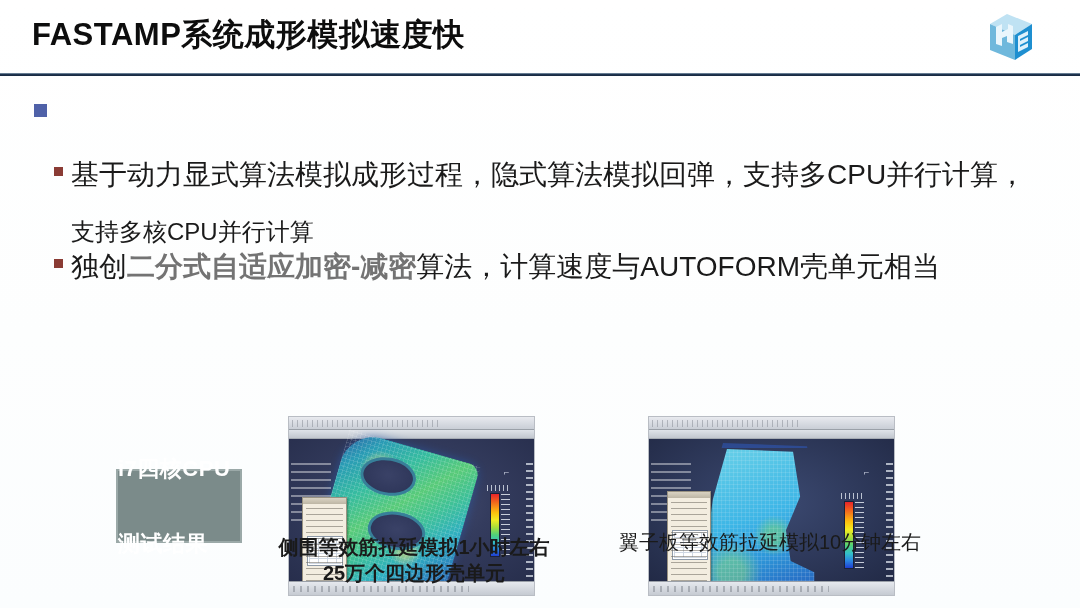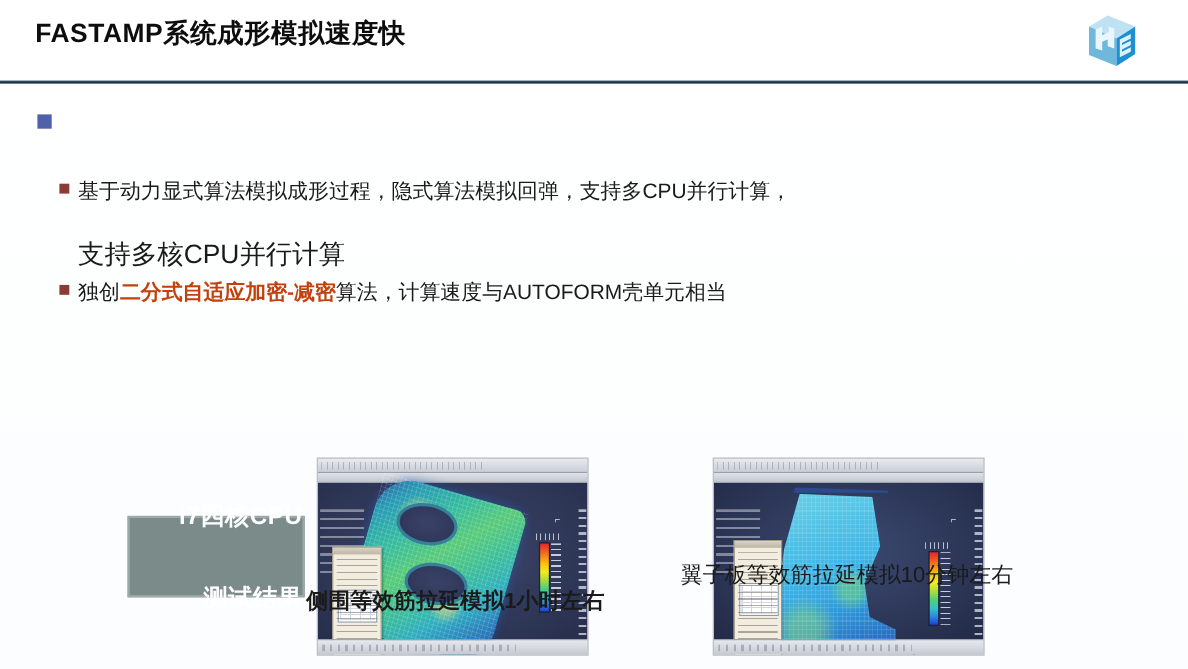--- a/index.html
+++ b/index.html
@@ -20,21 +20,21 @@
   .header {
     position: absolute;
     left: 0; top: 0;
     width: 1080px;
     height: 75px;
   }
   .slide-title {
     position: absolute;
     left: 32px;
     top: 14px;
-    font-size: 24px;
+    font-size: 31px;
     font-weight: bold;
     color: #0d0d0d;
     letter-spacing: 0.5px;
     white-space: nowrap;
   }
   .title-rule {
     position: absolute;
     left: 0;
     top: 73px;
     width: 1080px;
@@ -87,53 +87,53 @@
   }
   .bullet-sq-2 {
     width: 9px;
     height: 9px;
     background: #8a3b34;
     margin-right: 8px;
     margin-top: 14px;
     flex: none;
   }
   .lvl2-text {
-    font-size: 19px;
+    font-size: 28px;
     color: #1a1a1a;
     line-height: 44px;
     white-space: nowrap;
   }
   .para-1 { left: 54px; top: 78px; }
   .para-1-line2 {
     position: absolute;
     left: 71px;
     top: 135px;
     font-size: 24px;
     color: #1a1a1a;
     line-height: 44px;
     white-space: nowrap;
   }
   .para-2 { left: 54px; top: 170px; }
   .hl-red {
-    color: #c2410c;
+    color: #737373;
     font-weight: bold;
   }
 
   
   .callout {
     position: absolute;
     left: 116px;
     top: 394px;
-    width: 161px;
+    width: 126px;
     height: 74px;
     background: #7b8b8a;
     border: 2px solid #9ba9a8;
     display: flex;
     flex-direction: column;
-    align-items: flex-end;
+    align-items: flex-start;
     justify-content: center;
     box-sizing: border-box;
     gap: 47px;
   }
   .callout-line {
     color: #ffffff;
     font-size: 22px;
     font-weight: bold;
     line-height: 28px;
     letter-spacing: 0.5px;
@@ -363,21 +363,21 @@
   
   .caption {
     position: absolute;
     width: 420px;
     text-align: center;
     font-size: 20px;
     color: #1a1a1a;
     line-height: 26px;
   }
   .cap-left  { left: 204px; top: 459px; font-weight: bold; }
-  .cap-right { left: 560px; top: 435px; }
+  .cap-right { left: 560px; top: 454px; }
 
   
   .watermark {
     position: absolute;
     left: 688px;
     top: 532px;
     font-size: 38px;
     color: #d8d8d8;
     letter-spacing: 1px;
     white-space: nowrap;
@@ -464,20 +464,21 @@
       <div class="cae-axis">⌐</div>
       <div class="cae-dialog">
         <div class="cae-dialog-grid"></div>
       </div>
     </div>
     <div class="cae-statusbar"></div>
   </div>
 
   <div class="caption cap-left">
     <div>侧围等效筋拉延模拟1小时左右</div>
+    <div>25万个四边形壳单元</div>
   </div>
 
   <div class="caption cap-right">
     <div>翼子板等效筋拉延模拟10分钟左右</div>
   </div>
 
   <div class="watermark">知乎 @liannongwei810</div>
 
 </div>
 

